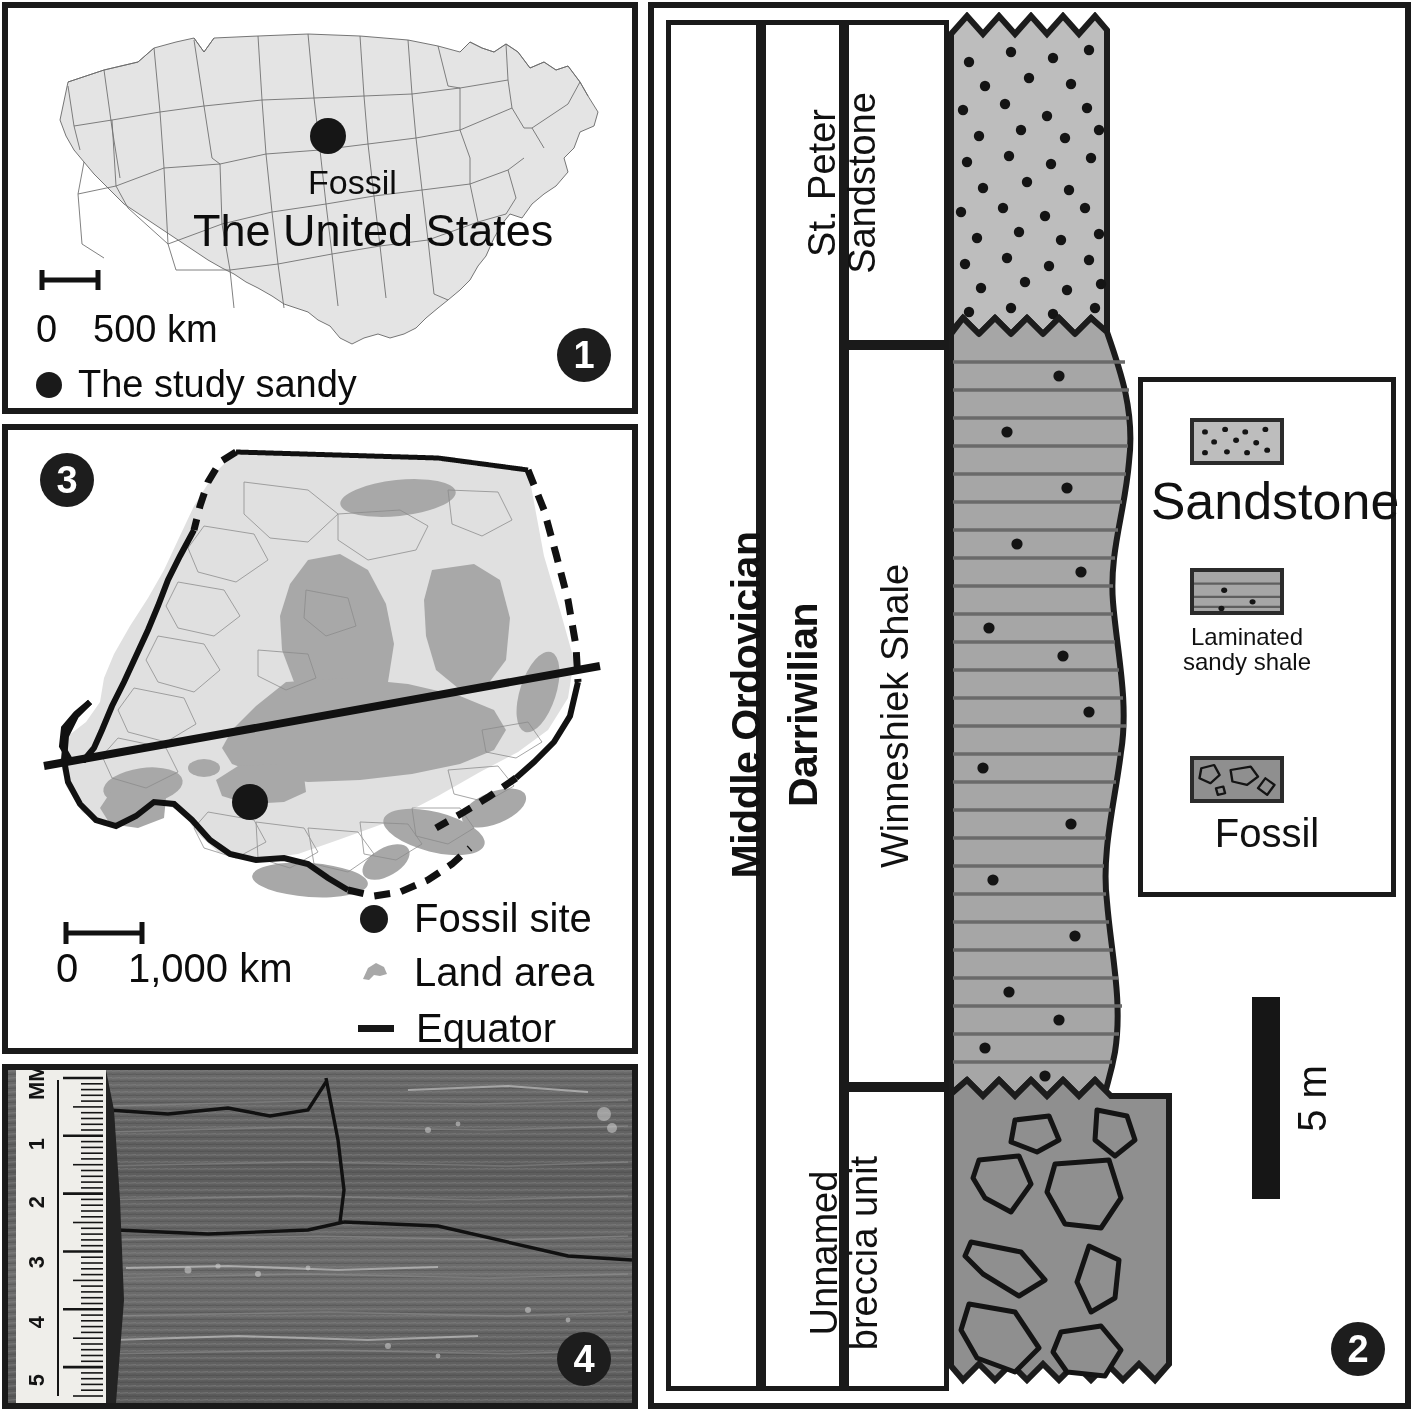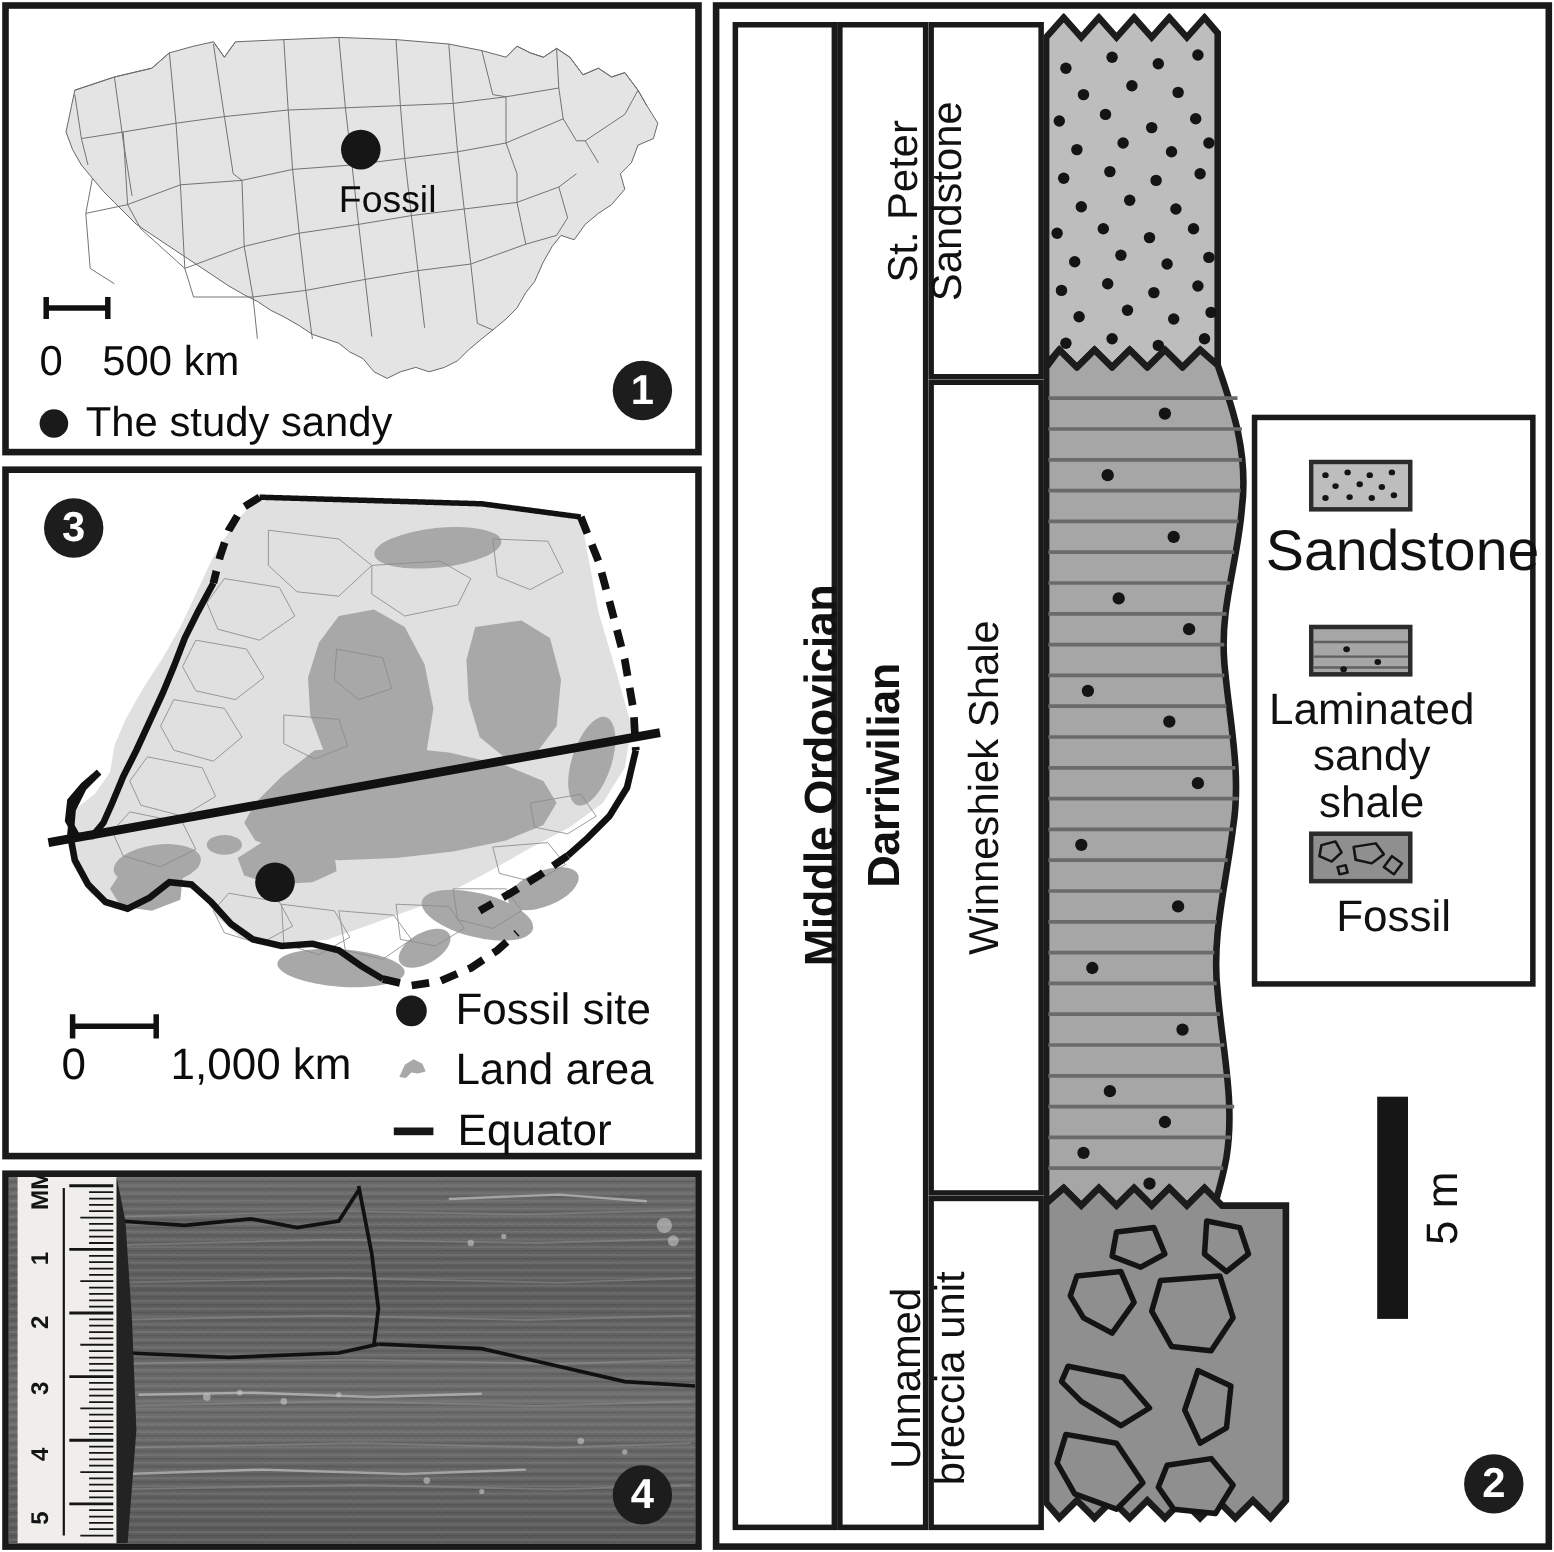--- a/index.html
+++ b/index.html
@@ -122,20 +122,21 @@
       <circle cx="320" cy="128" r="18" fill="#161616"></circle>
 
       <g stroke="#111" stroke-width="5" fill="none">
         <line x1="34" y1="272" x2="90" y2="272"></line>
         <line x1="34" y1="262" x2="34" y2="282"></line>
         <line x1="90" y1="262" x2="90" y2="282"></line>
       </g>
     </svg>
 
     <div class="maplbl" style="left:300px;top:155px;font-size:34px;">Fossil</div>
+    <div class="maplbl" style="left:185px;top:197px;font-size:45px;">The United States</div>
 
     <div class="maplbl" style="left:28px;top:300px;font-size:38px;">0</div>
     <div class="maplbl" style="left:85px;top:300px;font-size:38px;">500 km</div>
 
     <div class="legrow" style="left:28px;top:355px;">
       <span class="dotmark"></span>
       <span class="legtxt" style="font-size:38px;margin-left:16px;">The study sandy</span>
     </div>
 
     <div class="numbadge" style="left:549px;top:320px;">1</div>
@@ -198,21 +199,21 @@
       <g stroke="#111" stroke-width="5" fill="none">
         <line x1="58" y1="503" x2="134" y2="503"></line>
         <line x1="58" y1="492" x2="58" y2="514"></line>
         <line x1="134" y1="492" x2="134" y2="514"></line>
       </g>
     </svg>
 
     <div class="numbadge" style="left:32px;top:23px;">3</div>
 
     <div class="maplbl" style="left:48px;top:516px;font-size:40px;">0</div>
-    <div class="maplbl" style="left:120px;top:516px;font-size:40px;margin-left:27px;">1,000 km</div>
+    <div class="maplbl" style="left:120px;top:516px;font-size:40px;">1,000 km</div>
 
     <div class="legrow" style="left:352px;top:520px;">
       <span style="width:30px;height:28px;display:inline-block;">
         <svg viewBox="0 0 30 28" width="30" height="28">
             <path d="M3,20 L8,9 L16,4 L24,8 L27,15 L20,17 L14,16 L9,21 Z" fill="#a8a8a8"></path>
           </svg>
       </span>
       <span class="legtxt" style="font-size:40px;margin-left:24px;">Land area</span>
     </div>
 
@@ -542,21 +543,21 @@
               <line x1="0" y1="30" x2="94" y2="30"></line>
               <line x1="0" y1="42" x2="94" y2="42"></line>
             </g>
           <g fill="#141414">
               <circle cx="33" cy="22" r="3.3"></circle>
               <circle cx="64" cy="36" r="3.3"></circle>
               <circle cx="30" cy="44" r="3.3"></circle>
             </g>
         </svg>
       </div>
-      <div class="leglabel" style="left:0;top:242px;width:208px;font-size:40px;">
+      <div class="leglabel" style="left:0;top:242px;width:208px;font-size:24px;">
         <div style="white-space:pre-line;">Laminated
 sandy shale</div>
       </div>
 
       <div class="legswatch" style="left:47px;top:374px;width:94px;height:47px;background:#8f8f8f;">
         <svg viewBox="0 0 94 47" width="100%" height="100%" preserveAspectRatio="none">
           <g fill="#8f8f8f" stroke="#141414" stroke-width="2.6" stroke-linejoin="round">
             <path d="M8,10 L22,6 L28,18 L18,28 L6,22 Z"></path>
             <path d="M40,12 L62,8 L70,20 L58,30 L42,26 Z"></path>
             <path d="M78,22 L88,30 L80,42 L70,34 Z"></path>

